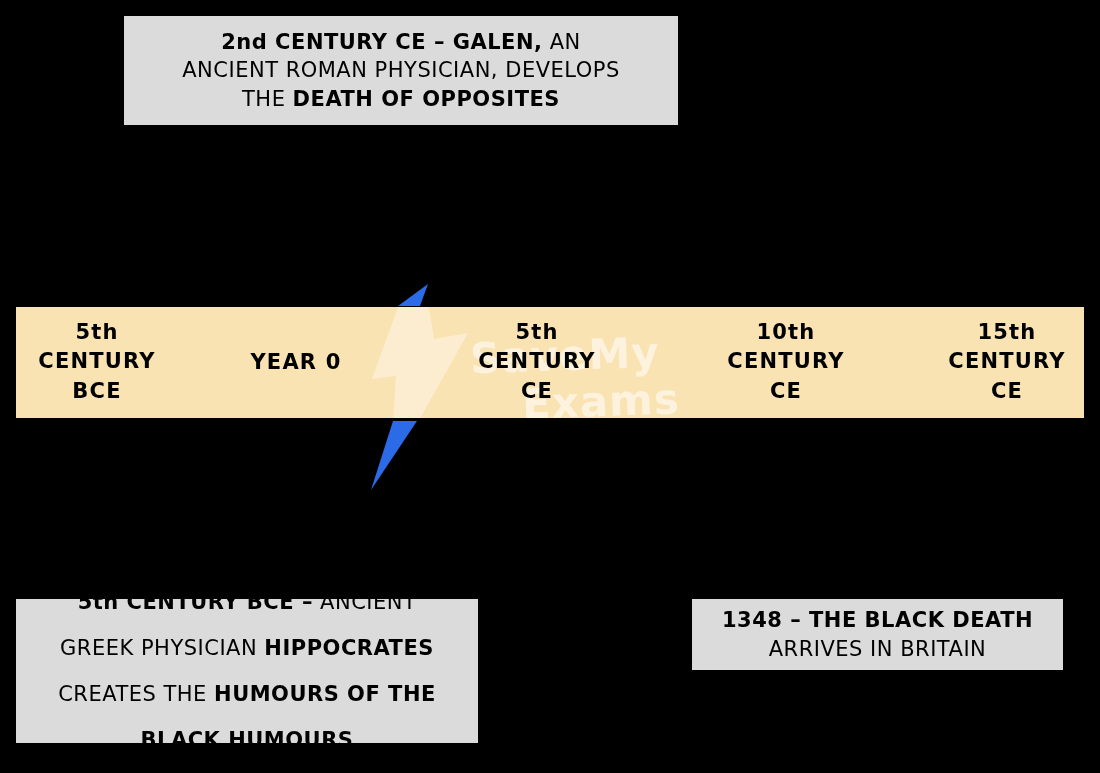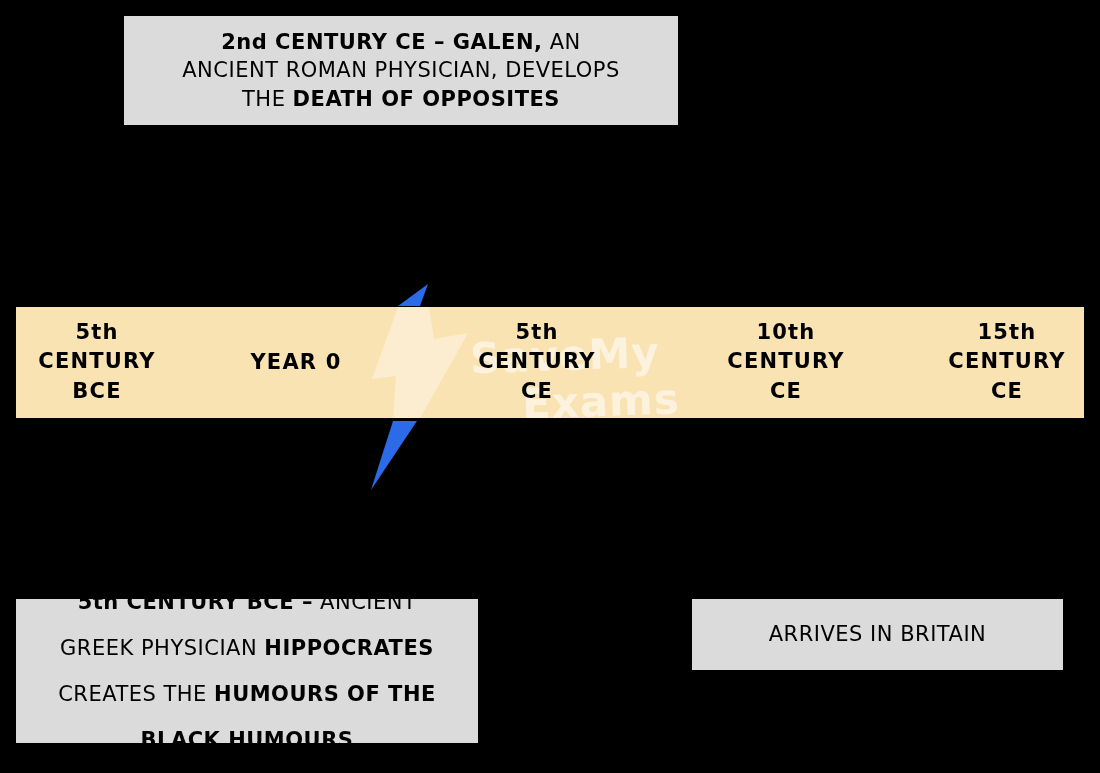--- a/index.html
+++ b/index.html
@@ -115,16 +115,17 @@
   </svg>
 
   <div class="box box-hippo rich">
       <div><span class="b">5th CENTURY BCE –</span><span> ANCIENT</span></div>
       <div><span>GREEK PHYSICIAN </span><span class="b">HIPPOCRATES</span></div>
       <div><span>CREATES THE </span><span class="b">HUMOURS OF THE</span></div>
       <div><span class="b">BLACK HUMOURS</span></div>
     </div>
 
   <div class="box box-plague rich">
+      <div><span class="b">1348 – THE BLACK DEATH</span></div>
       <div><span>ARRIVES IN BRITAIN</span></div>
     </div>
 
 </div>
 
 </body></html>

